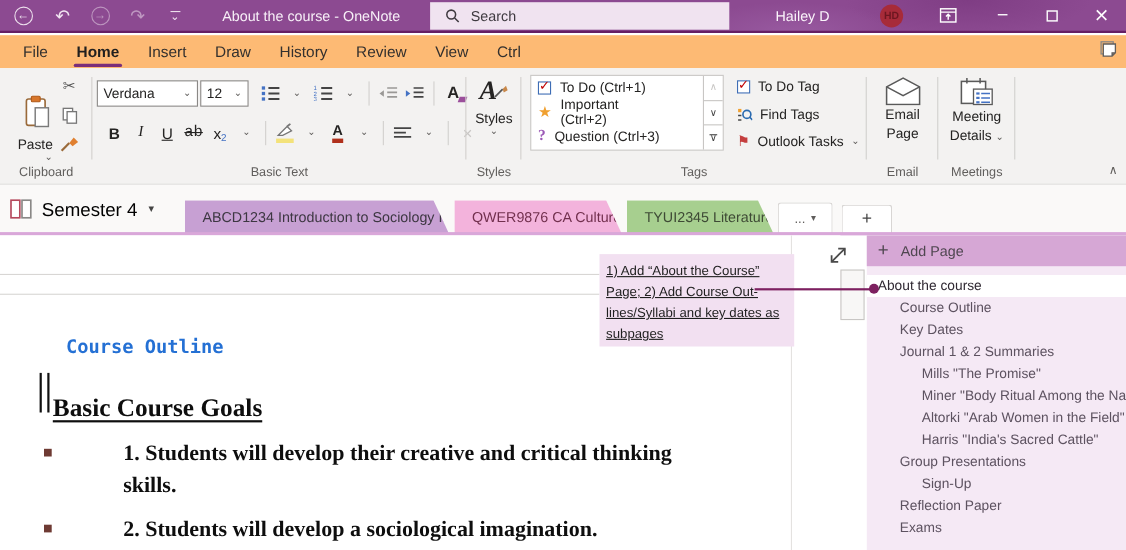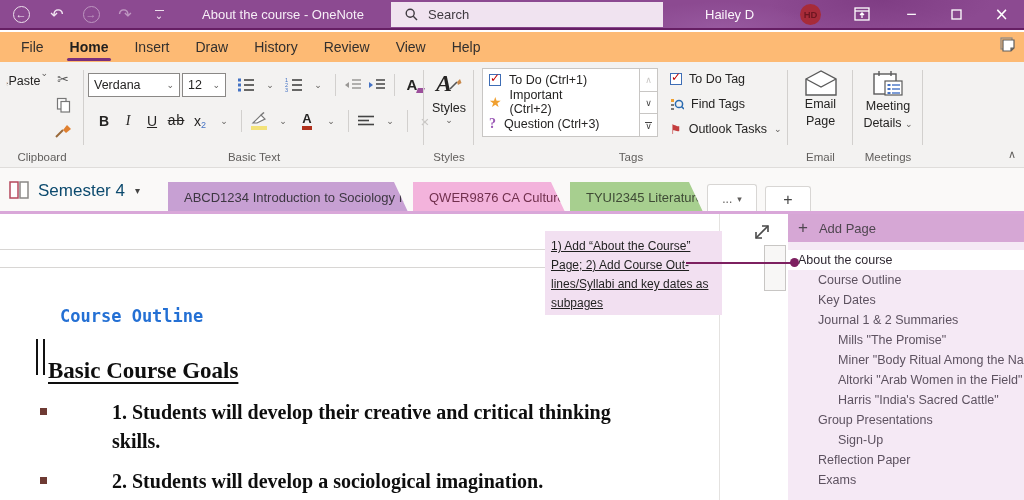--- a/index.html
+++ b/index.html
@@ -37,21 +37,21 @@
   .menubar-right-icon { position:absolute; right:8px; top:4px; }
 
   
   .ribbon { position:absolute; left:0; top:62px; width:1024px; height:106px; background:#f3f2f1; border-bottom:1px solid #dfdddb; }
   .rgroup { position:absolute; top:0; height:105px; }
   .rgroup::after { content:""; position:absolute; right:0; top:8px; bottom:22px; width:1px; background:#d2d0ce; }
   .rlabel { position:absolute; bottom:4px; left:0; right:0; text-align:center; font-size:11.5px; color:#605e5c; }
   .chev { font-size:9px; color:#605e5c; font-family:"DejaVu Sans", sans-serif; }
 
   .g-clip { left:0; width:84px; }
-  .paste-btn { position:absolute; left:6px; top:6px; width:42px; height:86px; display:flex; align-items:flex-start; }
+  .paste-btn { position:absolute; left:6px; top:24px; width:42px; height:86px; display:flex; flex-direction:column; align-items:flex-end; }
   .paste-btn .lbl { font-size:12.5px; color:#252423; margin-top:6px; }
   .clip-col { position:absolute; left:52px; top:8px; display:flex; flex-direction:column; gap:8px; }
   .clip-col .mini { width:22px; height:18px; display:flex; align-items:center; justify-content:center; }
 
   .g-bt { left:84px; width:340px; }
   .bt-row1 { position:absolute; left:4px; top:10px; height:25px; display:flex; align-items:center; }
   .bt-row2 { position:absolute; left:8px; top:46px; height:26px; display:flex; align-items:center; }
   .combo { background:#fff; border:1px solid #8a8886; height:24px; display:flex; align-items:center; justify-content:space-between; padding:0 5px; font-size:12.5px; color:#252423; }
   .combo.font { width:92px; margin-right:2px; }
   .combo.size { width:44px; margin-right:8px; }
@@ -84,21 +84,21 @@
   .g-email { left:788px; width:65px; }
   .g-meet { left:853px; width:70px; }
   .bigbtn { position:absolute; left:0; right:0; top:8px; display:flex; flex-direction:column; align-items:center; }
   .bigbtn .l1,.bigbtn .l2 { font-size:12.5px; color:#252423; line-height:17px; }
   .ribbon-collapse { position:absolute; right:8px; bottom:6px; font-size:11px; color:#605e5c; font-family:"DejaVu Sans", sans-serif; }
 
   
   .tabbar { position:absolute; left:0; top:168px; width:1024px; height:44px; background:#faf9f8; }
   .tabbar-strip { position:absolute; left:0; top:211px; width:1024px; height:3px; background:#d9a7d9; }
   .nb-switcher { position:absolute; left:8px; top:12px; display:flex; align-items:center; gap:8px; }
-  .nb-name { font-size:17px; color:#0c4a6e; }
+  .nb-name { font-size:17px; color:#000000; }
   .nb-switcher .chev { font-size:11px; margin-left:2px; }
   .tabs { position:absolute; left:168px; bottom:0; height:30px; display:flex; }
   .sec-tab { height:30px; display:flex; align-items:center; padding:0 26px 0 16px; font-size:13px; white-space:nowrap;
     clip-path:polygon(0 0, calc(100% - 14px) 0, 100% 100%, 0 100%); }
   .sec-tab.t1 { background:#c7a0d3; color:#3d3742; width:240px; }
   .sec-tab.t2 { background:#f3b3dc; color:#72304e; width:152px; margin-left:5px; }
   .sec-tab.t3 { background:#a7cf8f; color:#3e4a35; width:133px; margin-left:5px; }
   .tab-more { height:28px; margin-top:2px; margin-left:4px; width:50px; background:#fff; border:1px solid #d8d6d4; border-bottom:none; border-radius:3px 3px 0 0; display:flex; align-items:center; justify-content:center; gap:5px; color:#605e5c; font-size:12px; }
   .tab-plus { height:26px; margin-top:4px; margin-left:8px; width:46px; background:#fff; border:1px solid #d8d6d4; border-bottom:none; border-radius:3px 3px 0 0; display:flex; align-items:center; justify-content:center; color:#444; font-size:16px; }
   .sec-search { position:absolute; right:2px; top:183px; width:196px; height:26px; background:#fff; border:1px solid #7a7a7a; display:flex; align-items:center; }
@@ -213,21 +213,21 @@
     <div class="menu-item">
         <span>History</span>
       </div>
     <div class="menu-item">
         <span>Review</span>
       </div>
     <div class="menu-item">
         <span>View</span>
       </div>
     <div class="menu-item">
-        <span>Help</span>
+        <span>Ctrl</span>
       </div>
     <div class="menubar-right-icon">
       <svg width="18" height="18" viewBox="0 0 18 18">
         <rect x="3" y="2" width="11" height="11" fill="none" stroke="#8a8886" stroke-width="1.2"></rect>
         <path d="M5 4 v11 h8 l3-3 V4 Z M13 15 v-3 h3" fill="#fff" stroke="#605e5c" stroke-width="1.2"></path>
       </svg>
     </div>
   </div>
 
   <div class="ribbon">

